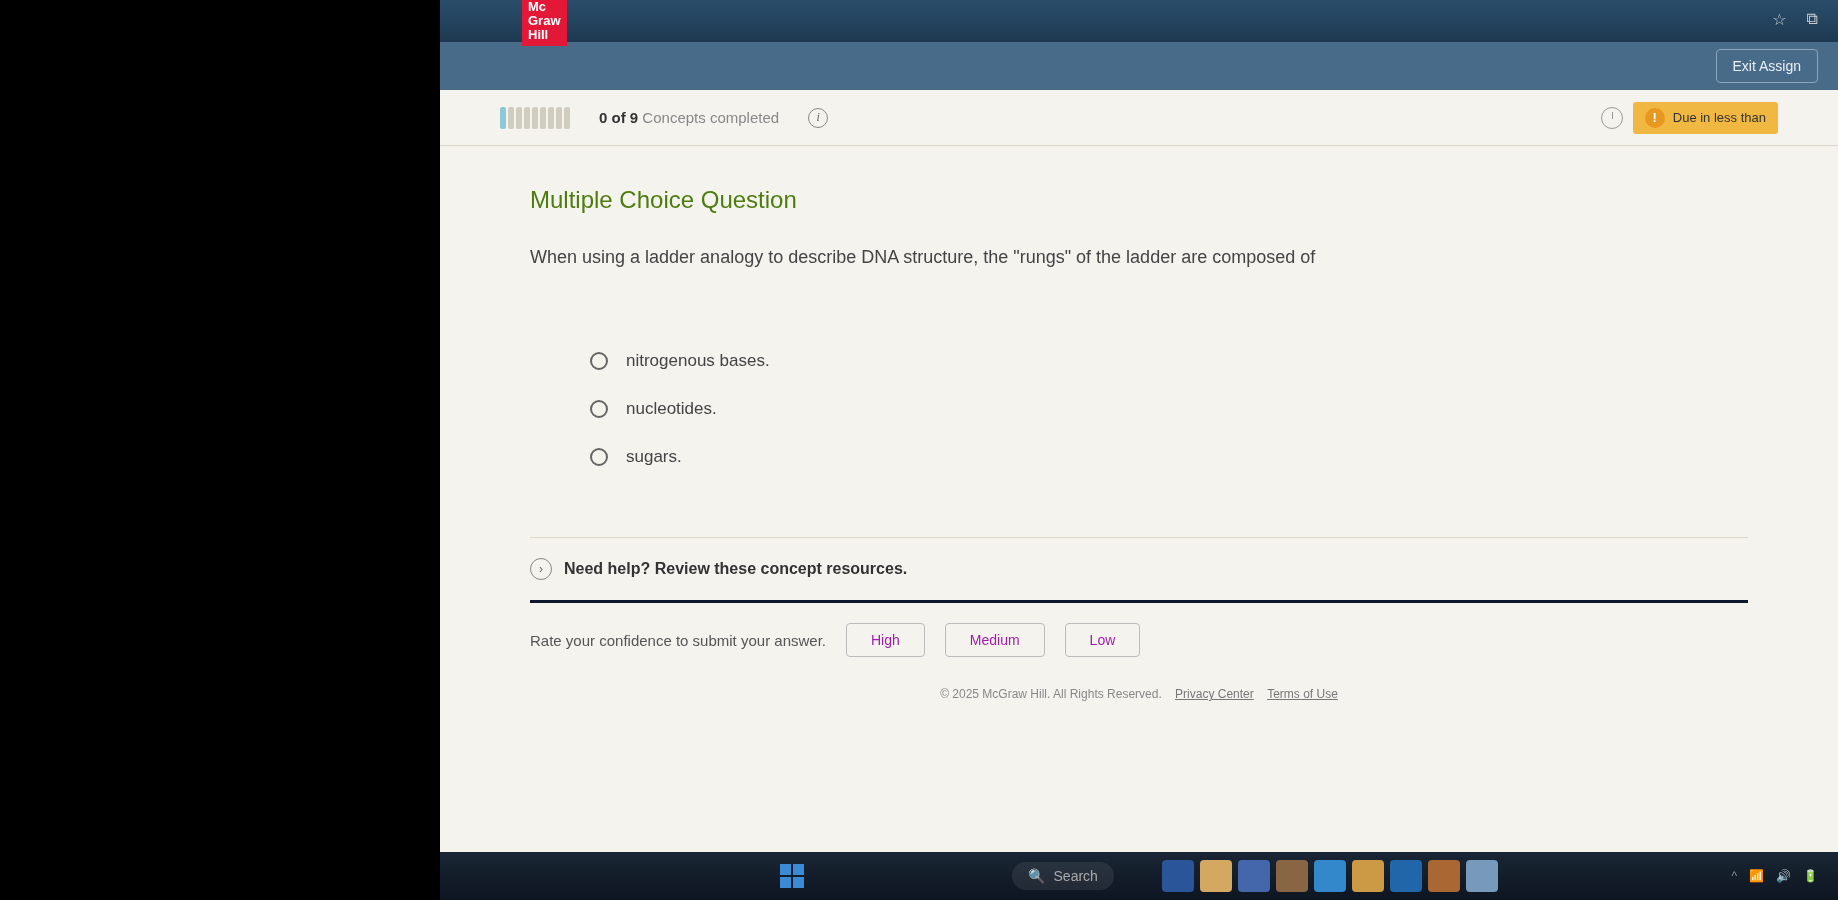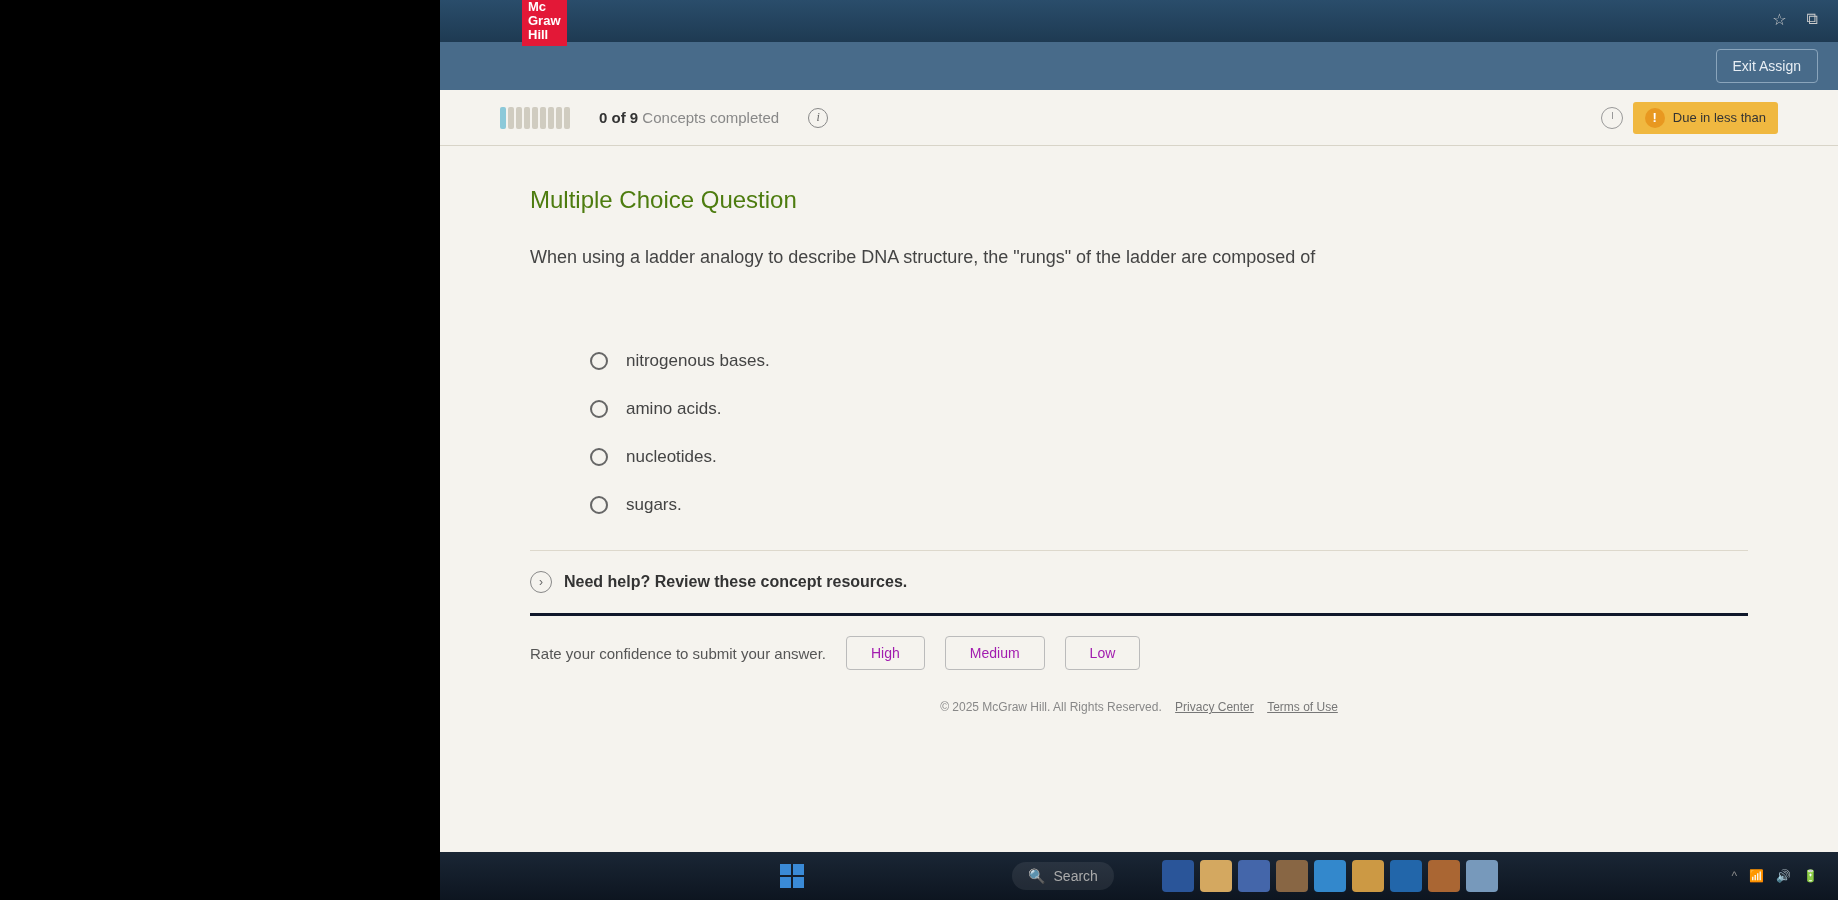--- a/index.html
+++ b/index.html
@@ -176,21 +176,21 @@
       font-size: 18px;
       color: #444;
       margin-bottom: 80px;
       line-height: 1.5;
     }
     .options {
       padding-left: 60px;
       display: flex;
       flex-direction: column;
       gap: 28px;
-      margin-bottom: 35px;
+      margin-bottom: 70px;
     }
     .option {
       display: flex;
       align-items: center;
       gap: 18px;
       cursor: pointer;
     }
     .radio {
       width: 18px;
       height: 18px;
@@ -365,24 +365,20 @@
     <h2 class="question-type">Multiple Choice Question</h2>
     <p class="question-text">When using a ladder analogy to describe DNA structure, the "rungs" of the ladder are composed of</p>
 
     <div class="options">
       <label class="option">
         <span class="radio"></span>
         <span class="option-text">nitrogenous bases.</span>
       </label>
       <label class="option">
         <span class="radio"></span>
-        <span class="option-text">amino acids.</span>
-      </label>
-      <label class="option">
-        <span class="radio"></span>
         <span class="option-text">nucleotides.</span>
       </label>
       <label class="option">
         <span class="radio"></span>
         <span class="option-text">sugars.</span>
       </label>
     </div>
 
     <div class="help-section">
       <span class="help-chevron">›</span>

